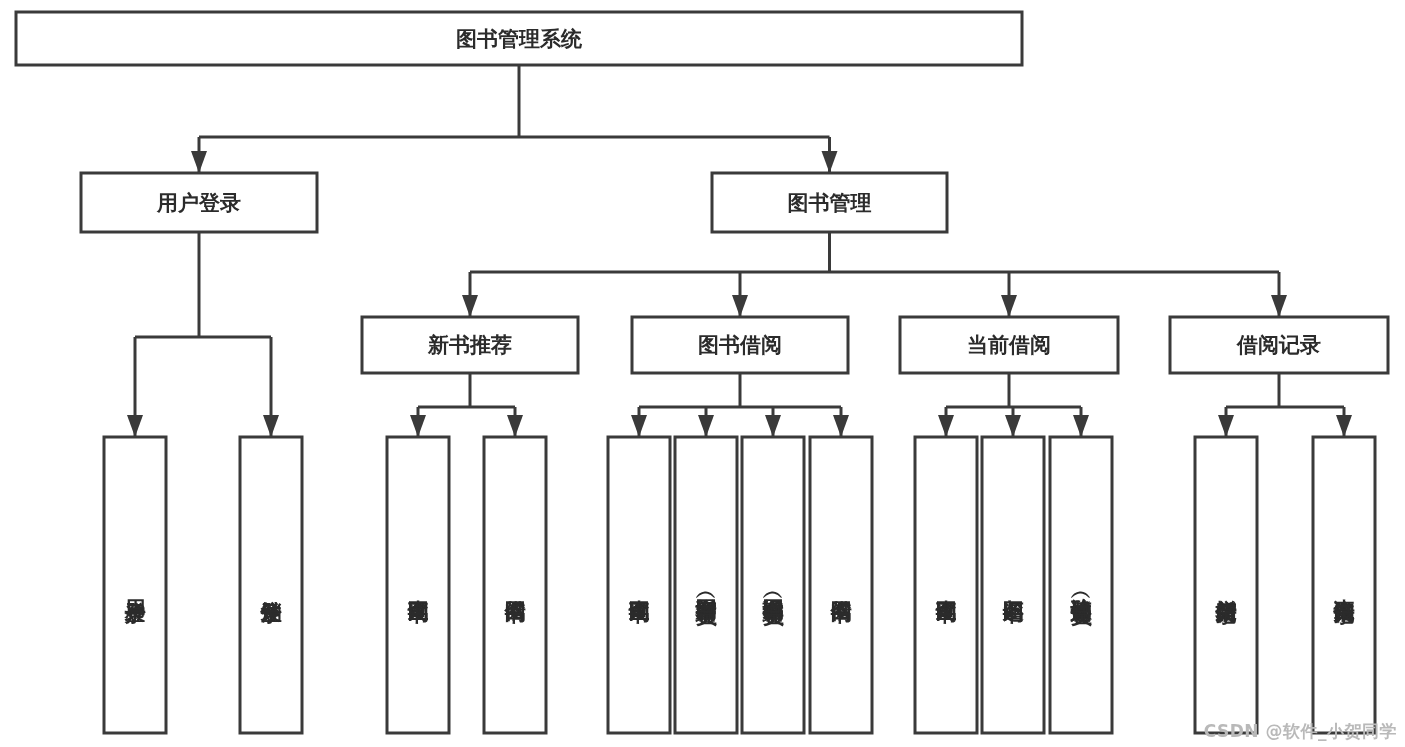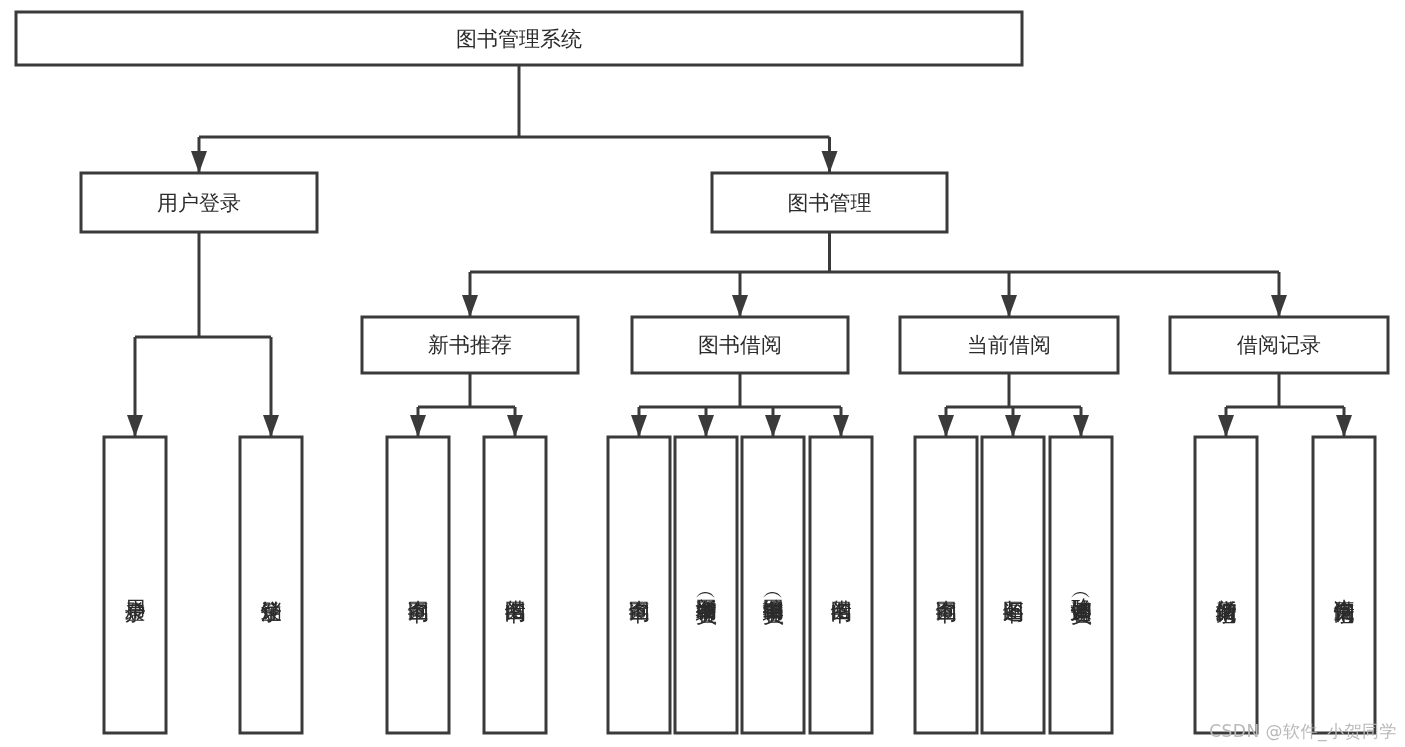--- a/index.html
+++ b/index.html
@@ -10,20 +10,21 @@
   body {
     width: 1405px;
     height: 747px;
     font-family: "DejaVu Sans", "Liberation Sans", sans-serif;
     overflow: hidden;
   }
   #diagram-root {
     position: relative;
     width: 1405px;
     height: 747px;
+    font-weight: bold;
   }
   svg.canvas {
     position: absolute;
     left: 0;
     top: 0;
     width: 1405px;
     height: 747px;
   }
   .node-box {
     fill: #ffffff;

